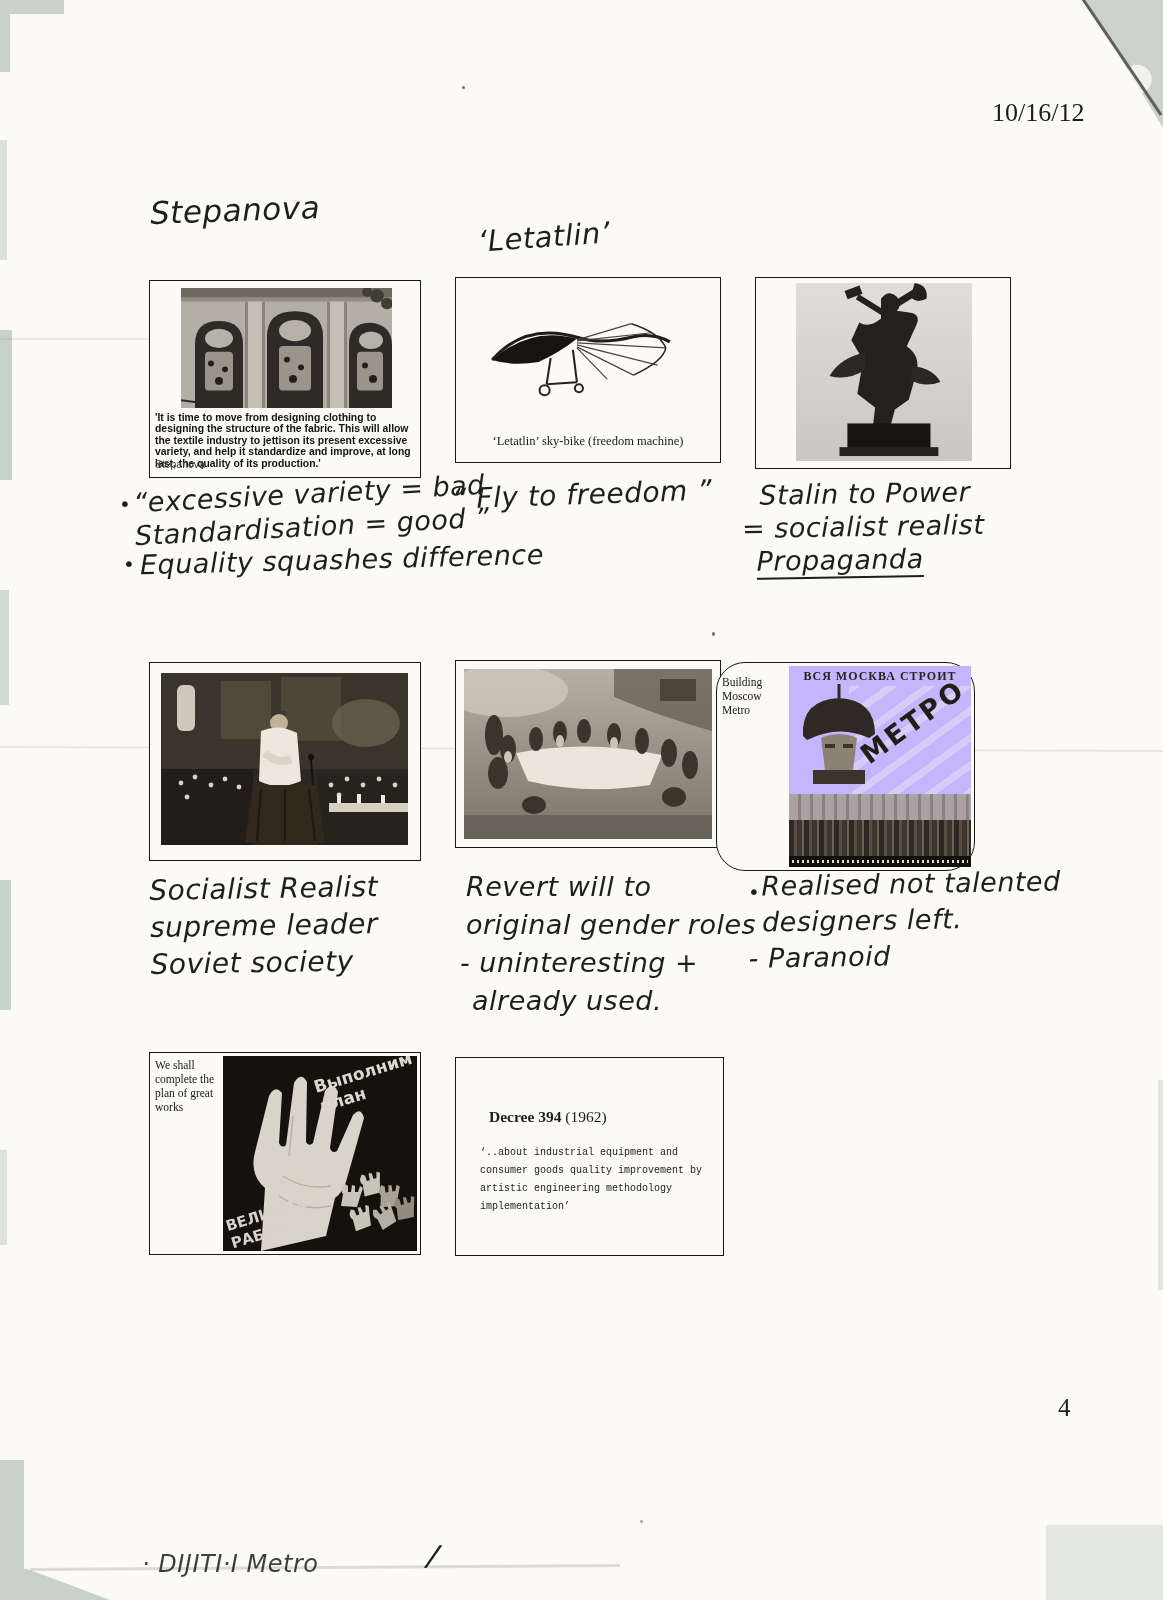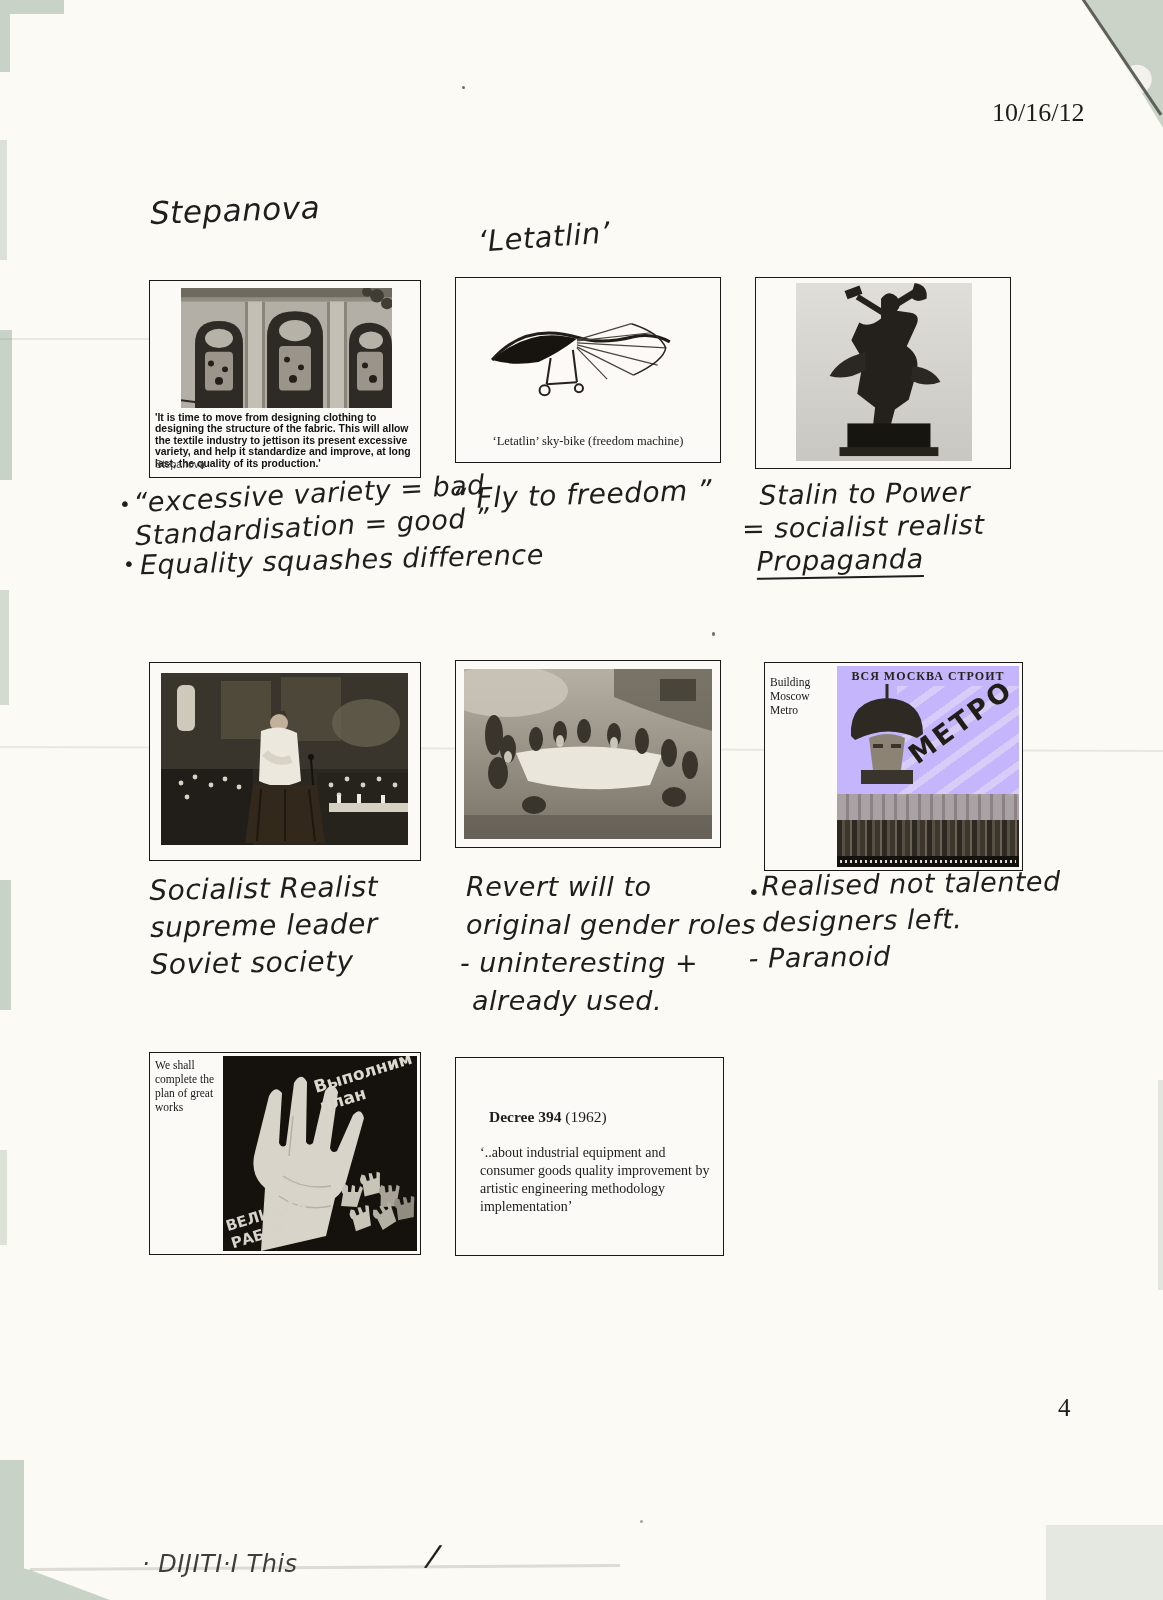--- a/index.html
+++ b/index.html
@@ -17,21 +17,21 @@
   .speck{position:absolute;border-radius:50%;background:#6d6a62;}
   .smudge{position:absolute;height:3px;background:rgba(110,110,98,.22);}
   
   .slide{position:absolute;border:1.6px solid #191919;background:#fbfaf6;}
   .s-caption{font-family:"Liberation Sans",sans-serif;font-weight:bold;font-size:10.4px;line-height:11.4px;color:#121212;}
   .s-attrib{font-family:"Liberation Sans",sans-serif;font-weight:normal;font-size:10.4px;color:#3a3a3a;}
   .serif-cap{font-family:"Liberation Serif",serif;font-size:12.5px;color:#1a1a1a;}
   .pre{white-space:pre-line;}
   .decree-title{font-family:"Liberation Serif",serif;font-weight:bold;font-size:15.5px;}
   .decree-year{font-weight:normal;}
-  .decree-body{font-family:Liberation Serif, serif;font-size:14px;line-height:18px;width:230px;}
+  .decree-body{font-family:Liberation Mono, monospace;font-size:10px;line-height:18px;width:230px;}
   
   .metro-poster{position:absolute;left:72px;top:3px;right:3px;bottom:3px;background:#c4b5fd;overflow:hidden;}
   .metro-headline{position:absolute;top:3px;left:0;right:0;text-align:center;
       font-family:"Liberation Serif",serif;font-weight:bold;font-size:12px;letter-spacing:1px;color:#27231d;}
   .metro-diag{position:absolute;right:-2px;top:40px;transform:rotate(-36deg);
       font-family:"DejaVu Sans",sans-serif;font-weight:bold;font-size:27px;letter-spacing:3px;color:#211d17;}
   .metro-beams{position:absolute;left:60px;top:20px;right:0;height:110px;opacity:.5;
       background:repeating-linear-gradient(-36deg,rgba(250,248,240,.7) 0 7px,rgba(250,248,240,0) 7px 22px);}
   .metro-crowd{position:absolute;left:0;right:0;bottom:11px;height:36px;
       background:repeating-linear-gradient(90deg,#2d2922 0 5px,#564f44 5px 8px,#3c362d 8px 13px,#6a6355 13px 15px);}
@@ -279,21 +279,21 @@
         <g fill="#d9d4c8" opacity=".9">
           <ellipse cx="96" cy="72" rx="4" ry="6"></ellipse>
             <ellipse cx="150" cy="74" rx="4" ry="6"></ellipse>
             <ellipse cx="44" cy="88" rx="4" ry="6"></ellipse>
         </g>
         <rect y="146" width="248" height="24" fill="#57524a" opacity=".55"></rect>
       </svg>
     </span>
   </div>
 
-  <div class="slide" style="left:764px;top:662px;width:257px;height:207px;">
+  <div class="slide" style="left:716px;top:662px;width:257px;height:207px;border-radius:29px;">
     <div class="abs serif-sm pre" style="left:5px;top:12px;width:66px;">Building
 Moscow Metro</div>
     <div class="metro-poster">
       <div class="metro-headline">ВСЯ МОСКВА СТРОИТ</div>
       <div class="metro-beams"></div>
       <span class="abs" style="left:2px;top:18px;width:95px;height:100px;">
         <svg width="95" height="100" viewBox="0 0 95 100">
           <path d="M12 52 Q10 16 48 14 Q84 16 84 50 L78 54 Q48 40 16 56 Z" fill="#2e2a23"></path>
           <path d="M30 54 Q48 46 66 54 L62 86 Q46 96 34 86 Z" fill="#8d8374"></path>
           <rect x="34" y="60" width="10" height="4" fill="#3a352c"></rect>
@@ -359,16 +359,16 @@
   </div>
 
   <div class="slide" style="left:455px;top:1057px;width:267px;height:197px;">
     <div class="abs decree-title" style="left:33px;top:50px;">
       <span>Decree 394</span><span class="decree-year"> (1962)</span>
     </div>
     <div class="abs decree-body" style="left:24px;top:86px;">‘..about industrial equipment and consumer goods quality improvement by artistic engineering methodology implementation’</div>
   </div>
 
   <div class="smudge" style="left:30px;top:1566px;width:590px;transform:rotate(-.4deg);"></div>
-  <div class="hw cutoff" style="left:142px;top:1550px;font-size:24px;opacity:.85;width:330px;">· DIJITI·I This</div>
+  <div class="hw cutoff" style="left:142px;top:1550px;font-size:24px;opacity:.85;width:330px;">· DIJITI·I Metro</div>
   <div class="hw" style="left:428px;top:1538px;font-size:30px;transform:rotate(8deg);">/</div>
 
 </div>
 
 </body></html>

